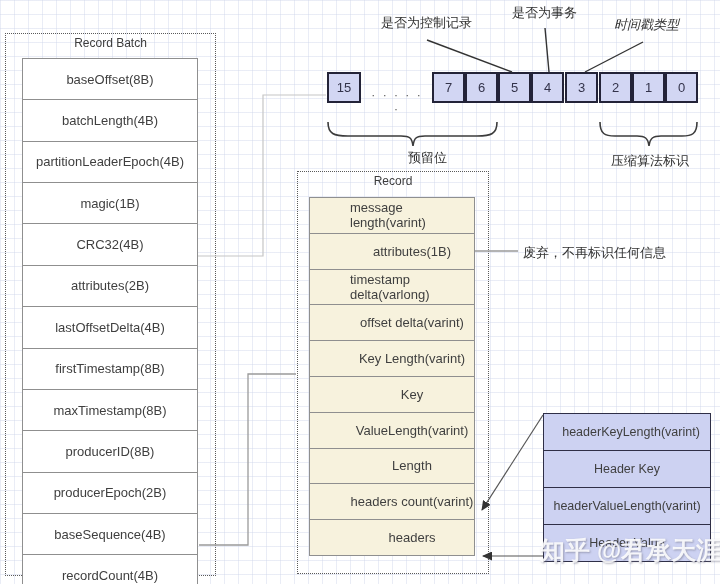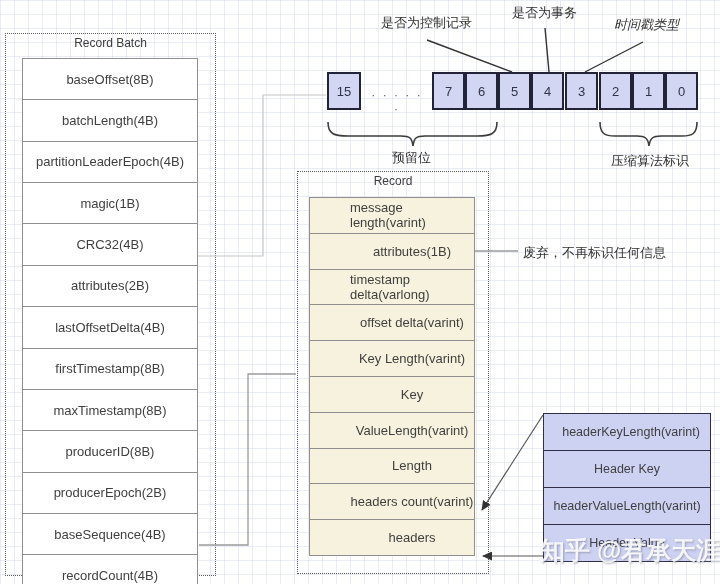--- a/index.html
+++ b/index.html
@@ -27,40 +27,40 @@
           font-size:13px;border-top:1px solid #8f8f8f;background:#ffffff;}
   .ftable .trow:first-child{border-top:none;}
   .rb-table{left:22px;top:58px;width:176px;height:580px;}
   .rb-table .trow:last-child{background:#f6f1da;padding-left:19px;}
   .rec-table{left:309px;top:197px;width:166px;height:359px;}
   .rec-table .trow{background:#f7f2dd;padding-left:40px;}
   .hdr-table{left:543px;top:413px;width:168px;height:149px;border:1.5px solid #2f2f47;}
   .hdr-table .trow{background:#cdd2f2;border-top:1.5px solid #2f2f47;font-size:12.5px;}
   .hdr-table .trow:first-child{border-top:none;padding-left:8px;}
   
-  .bitcell{position:absolute;top:72px;width:33px;height:38px;box-sizing:border-box;
+  .bitcell{position:absolute;top:72px;width:33px;height:31px;box-sizing:border-box;
            background:#d2d6f3;border:2px solid #232338;display:flex;align-items:center;
            justify-content:center;font-size:13px;color:#33334a;z-index:2;}
   .bitpos-0{left:327px;width:34px;}
   .bitpos-1{left:432px;}
   .bitpos-2{left:465px;}
   .bitpos-3{left:498px;}
   .bitpos-4{left:531px;}
   .bitpos-5{left:565px;}
   .bitpos-6{left:599px;}
   .bitpos-7{left:632px;}
   .bitpos-8{left:665px;}
   .bit-dots{position:absolute;left:366px;top:88px;width:62px;text-align:center;
             font-size:12px;letter-spacing:2px;color:#555;z-index:2;}
   
   .lbl{position:absolute;font-size:13px;color:#2f2f2f;white-space:nowrap;z-index:2;}
   .lbl-control{left:381px;top:14px;}
   .lbl-transaction{left:512px;top:4px;}
   .lbl-timestamp{left:614px;top:16px;font-style:italic;}
-  .lbl-reserved{left:392px;top:149px;}
+  .lbl-reserved{left:408px;top:149px;}
   .lbl-compression{left:611px;top:152px;}
   .lbl-note{left:523px;top:244px;color:#333;}
   
   .watermark{position:absolute;left:540px;top:534px;z-index:6;
              font-size:25px;font-weight:bold;color:rgba(255,255,255,0.88);
              text-shadow:1px 1px 2px rgba(110,110,130,0.55);white-space:nowrap;}
   
   #overlay{position:absolute;left:0;top:0;z-index:3;pointer-events:none;}
 </style>
 </head>

